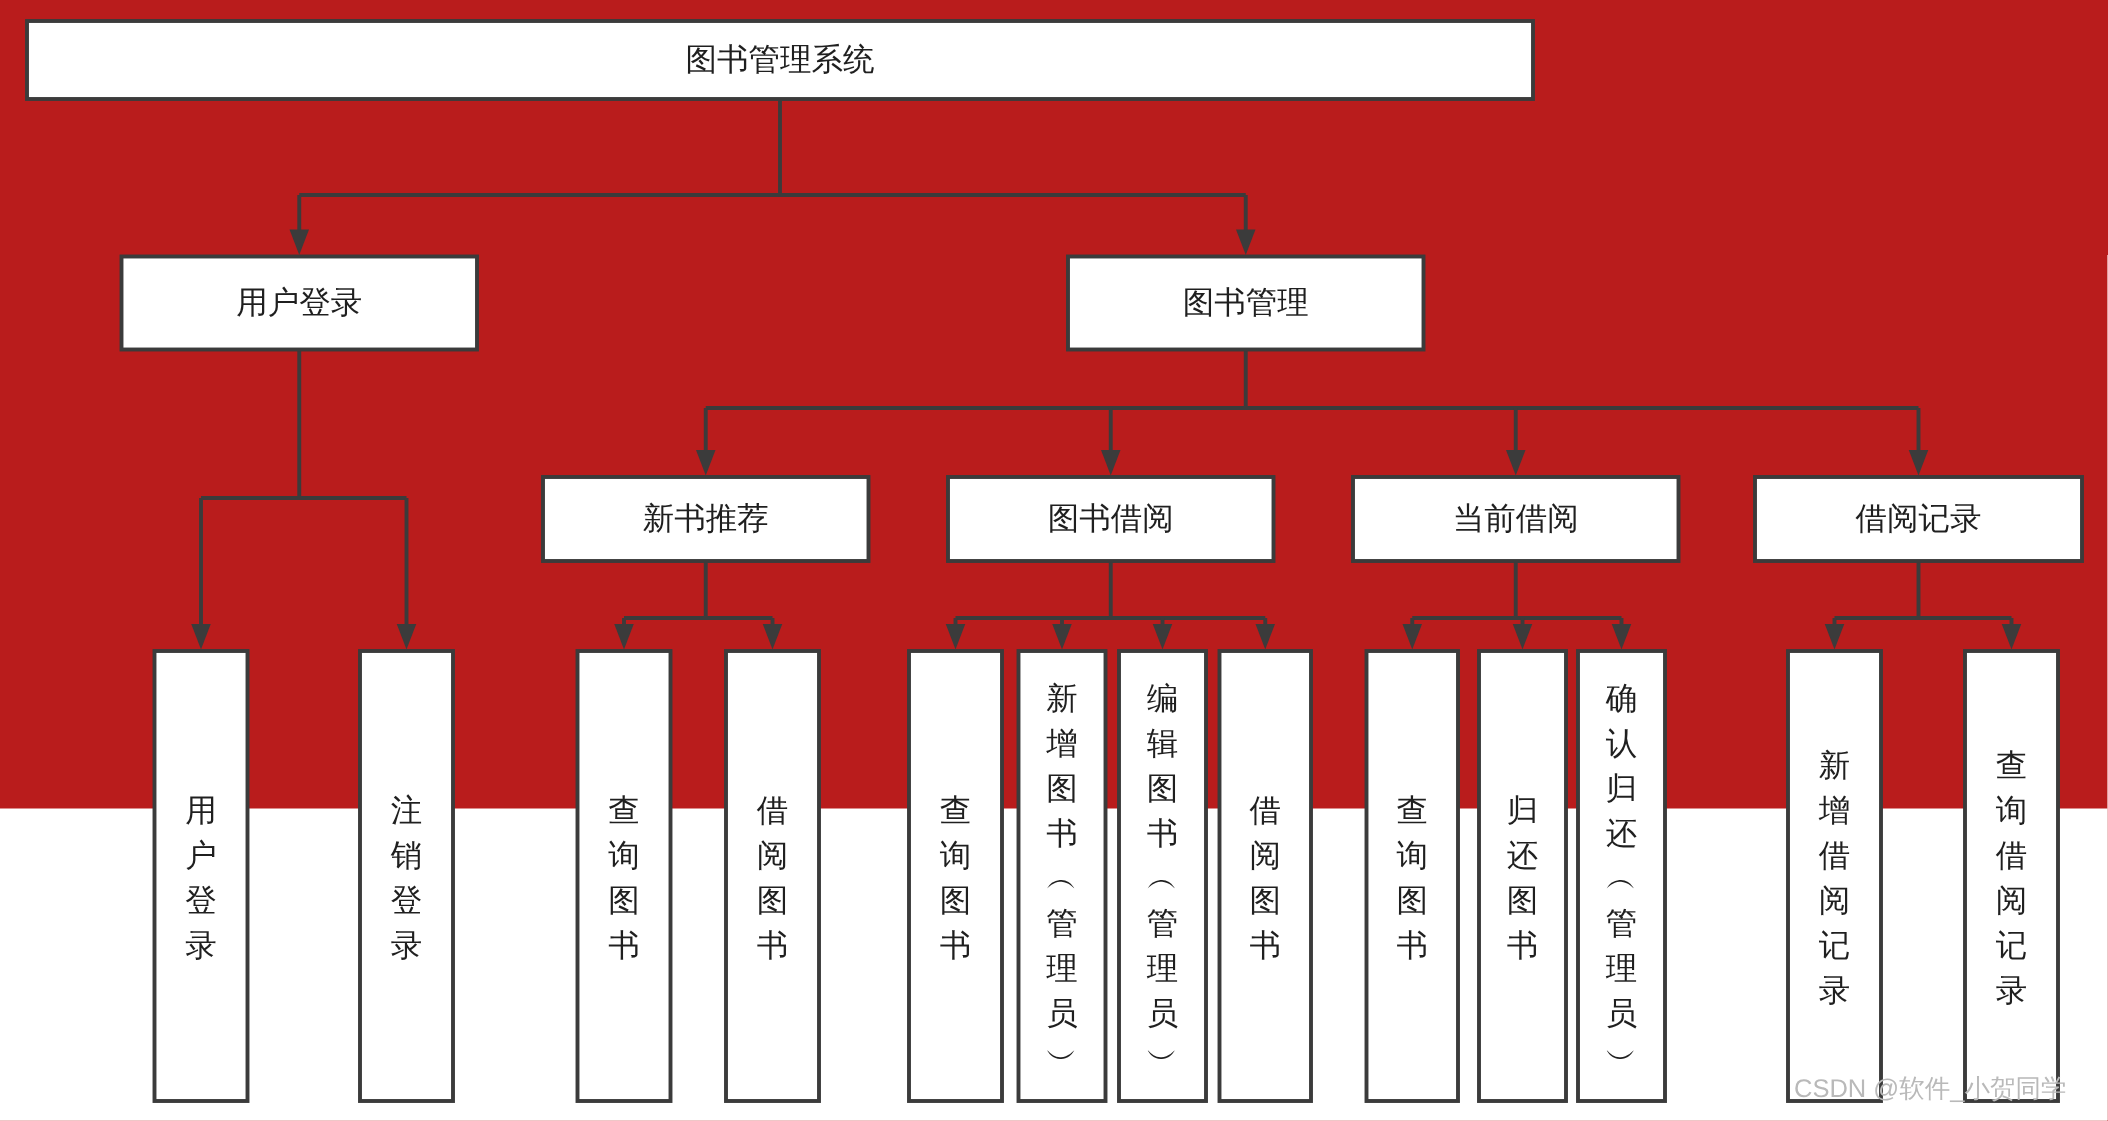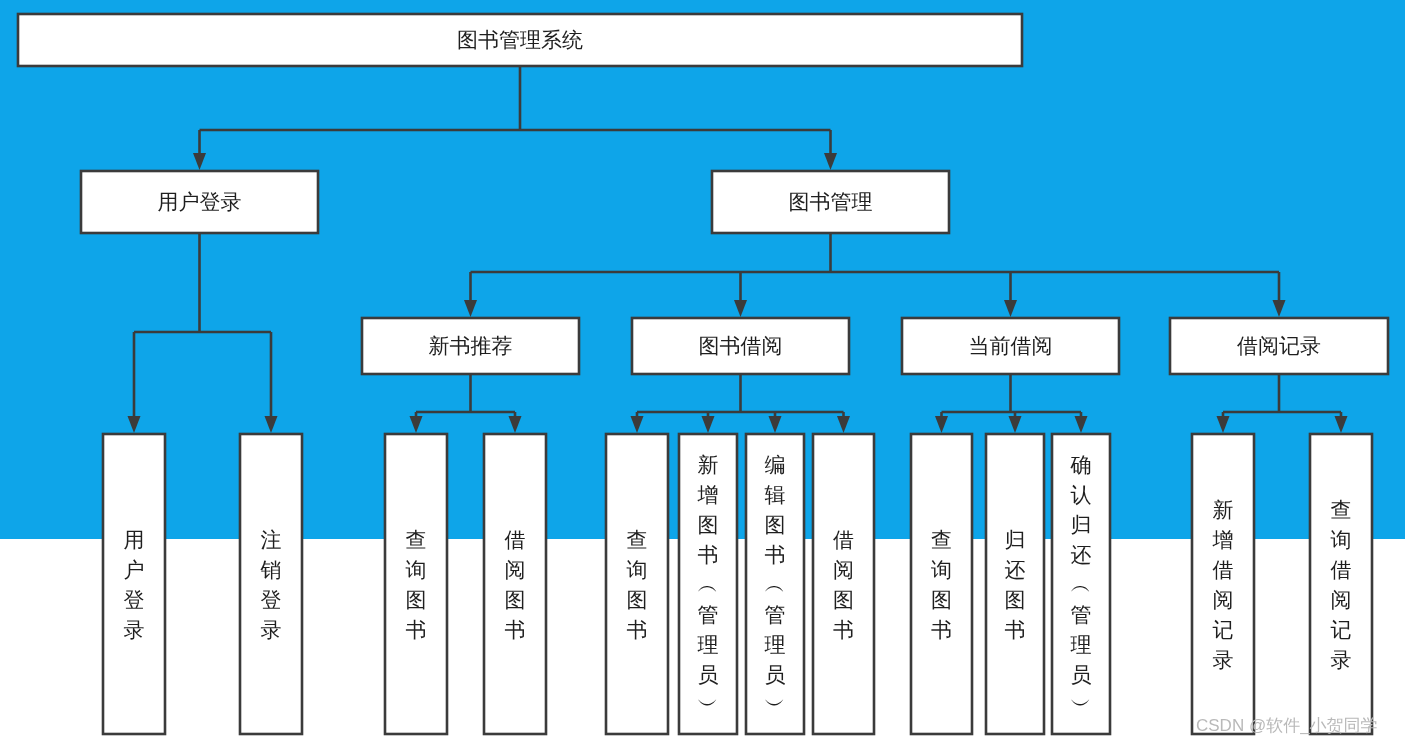--- a/index.html
+++ b/index.html
@@ -10,21 +10,21 @@
   body {
     width: 1405px;
     height: 747px;
     font-family: "Liberation Sans", "DejaVu Sans", sans-serif;
     overflow: hidden;
   }
   #diagram-root {
     position: relative;
     width: 1405px;
     height: 539px;
-    background: #0ea5e9;
+    background: #b91c1c;
   }
   svg.diagram-canvas {
     position: absolute;
     top: 0;
     left: 0;
     width: 1405px;
     height: 747px;
     display: block;
   }
   .node-box {

